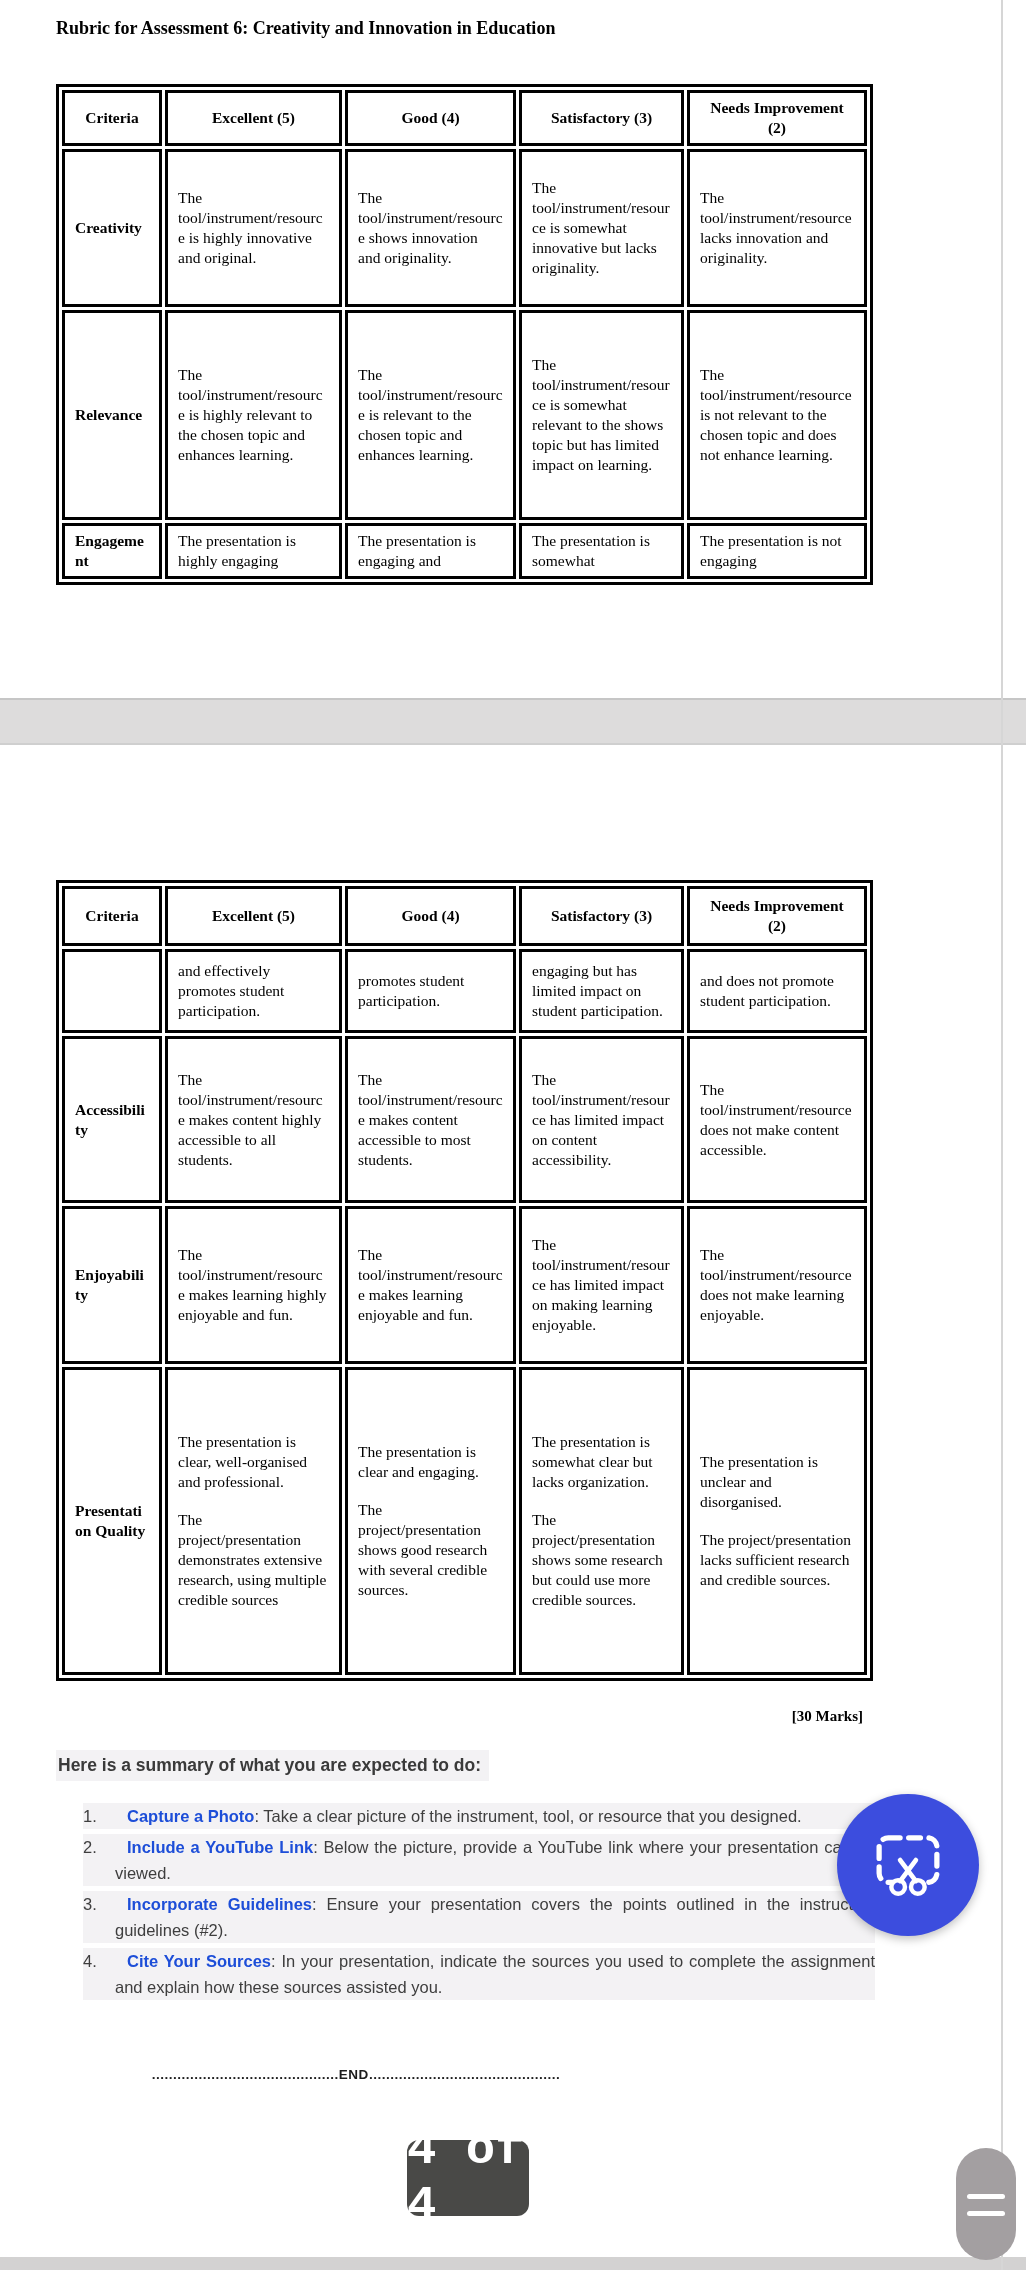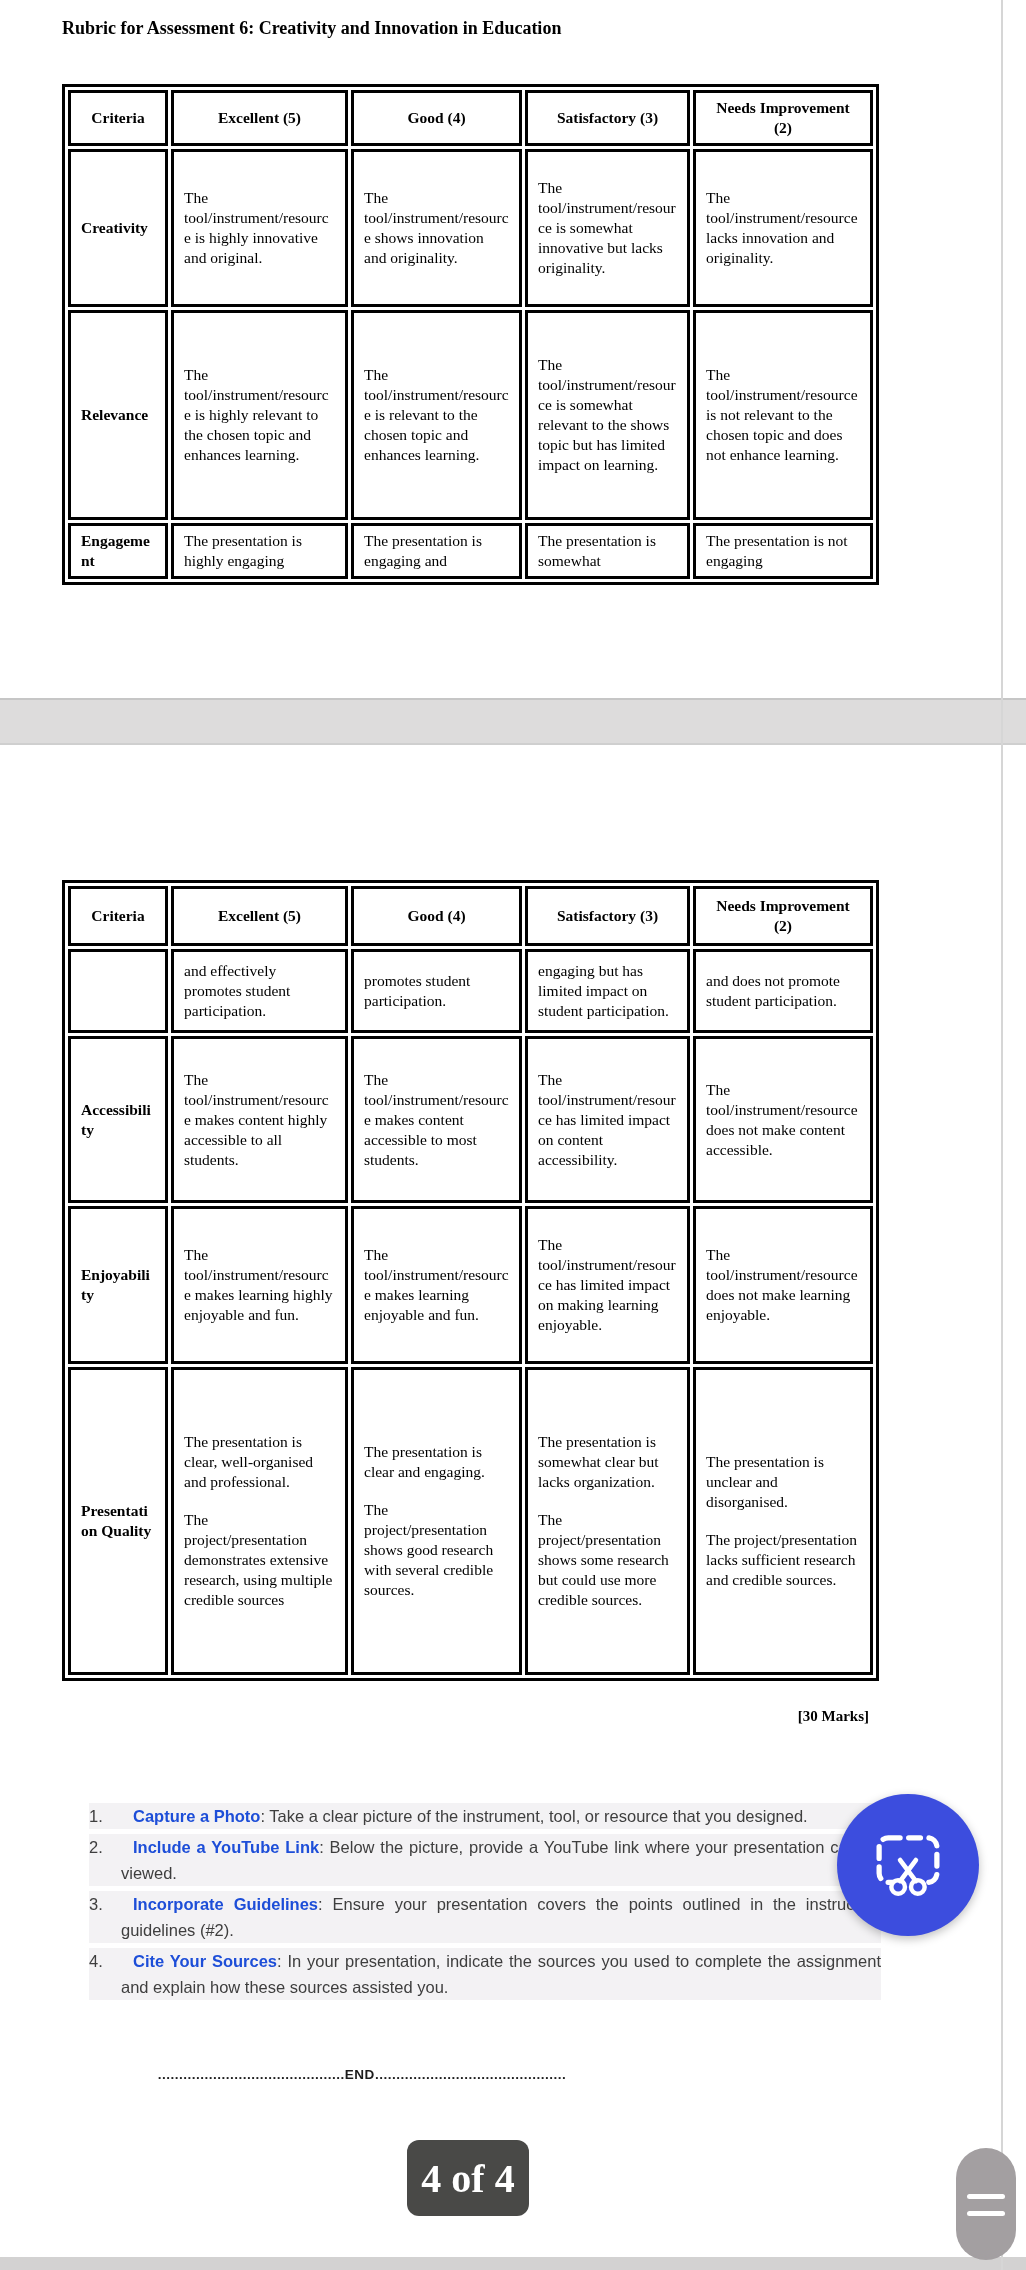--- a/index.html
+++ b/index.html
@@ -2,21 +2,21 @@
 <html><head>
 <meta charset="utf-8">
 <style>
   html,body { margin:0; padding:0; background:#ffffff; }
   .screen {
     position:relative; width:1026px; height:2270px;
     background:#ffffff; overflow:hidden;
     font-family:"Liberation Serif", serif; color:#000;
   }
   
-  .page { position:absolute; left:14px; width:1001px; background:#fff; }
+  .page { position:absolute; left:8px; width:1001px; background:#fff; }
   .page3 { top:0; height:698px; }
   .page4 { top:745px; height:1512px; }
   .page-gap {
     position:absolute; left:0; top:698px; width:1026px; height:47px;
     background:#dddcdc; border-top:2px solid #c6c6c6; border-bottom:2px solid #cfcfcf;
     box-sizing:border-box;
   }
   .edge-line { position:absolute; left:1001px; top:0; width:2px; height:2270px; background:#d6d6d6; z-index:3; }
   .bottom-strip { position:absolute; left:0; top:2257px; width:1026px; height:13px; background:#d3d2d2; z-index:2; }
 
@@ -68,22 +68,22 @@
     text-align:center; font-family:"Liberation Sans", sans-serif;
     font-size:13.5px; font-weight:bold; color:#1c1c1c;
     letter-spacing:0.5px;
   }
 
   
   .page-badge {
     position:absolute; left:407px; top:2140px; width:122px; height:76px;
     background:#494947; border-radius:12px; z-index:4;
     display:flex; align-items:center; justify-content:center;
-    color:#fff; font-family:Liberation Serif, serif;
-    font-weight:bold; font-size:40px;
+    color:#fff; font-family:Liberation Mono, monospace;
+    font-weight:bold; font-size:49px;
   }
   .fab {
     position:absolute; left:837px; top:1794px; width:142px; height:142px;
     background:#3c4dde; border-radius:50%; z-index:5;
     display:flex; align-items:center; justify-content:center;
     box-shadow:0 3px 10px rgba(0,0,0,0.25); cursor:pointer; border:none;
   }
   .fab svg { width:84px; height:84px; }
   .fab-mask { fill:#3c4dde; }
   .scroll-pill {
@@ -204,20 +204,21 @@
         <td>
           <p>The presentation is unclear and disorganised.</p>
           <p>The project/presentation lacks sufficient research and credible sources.</p>
         </td>
       </tr>
     </tbody>
       </table>
 
     <div class="marks">[30 Marks]</div>
 
+    <div class="summary-heading">Here is a summary of what you are expected to do:</div>
 
     <div class="tasks">
       <div class="task">
         <span class="num">1.</span>
         <span class="body"><b>Capture a Photo</b><span>: Take a clear picture of the instrument, tool, or resource that you designed.</span></span>
       </div>
       <div class="task">
         <span class="num">2.</span>
         <span class="body"><b>Include a YouTube Link</b><span>: Below the picture, provide a YouTube link where your presentation can be viewed.</span></span>
       </div>

